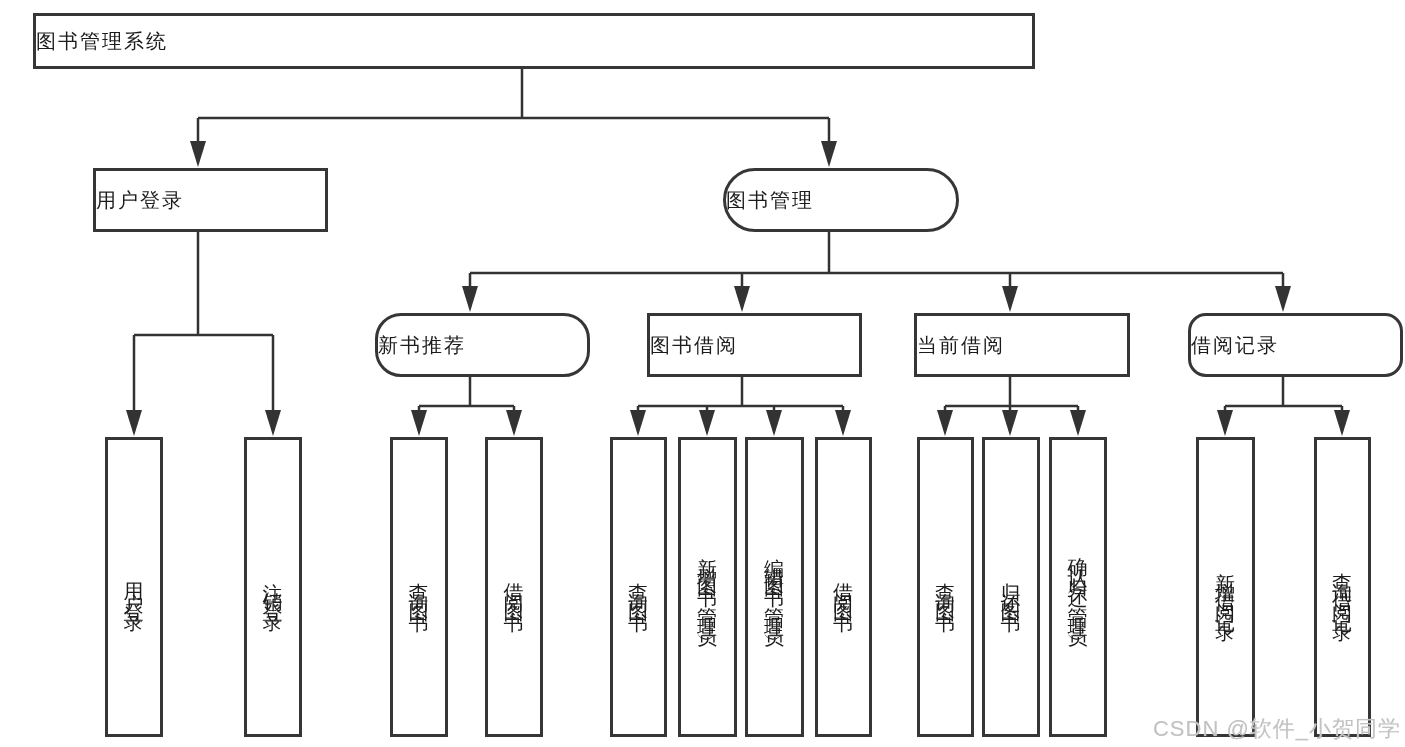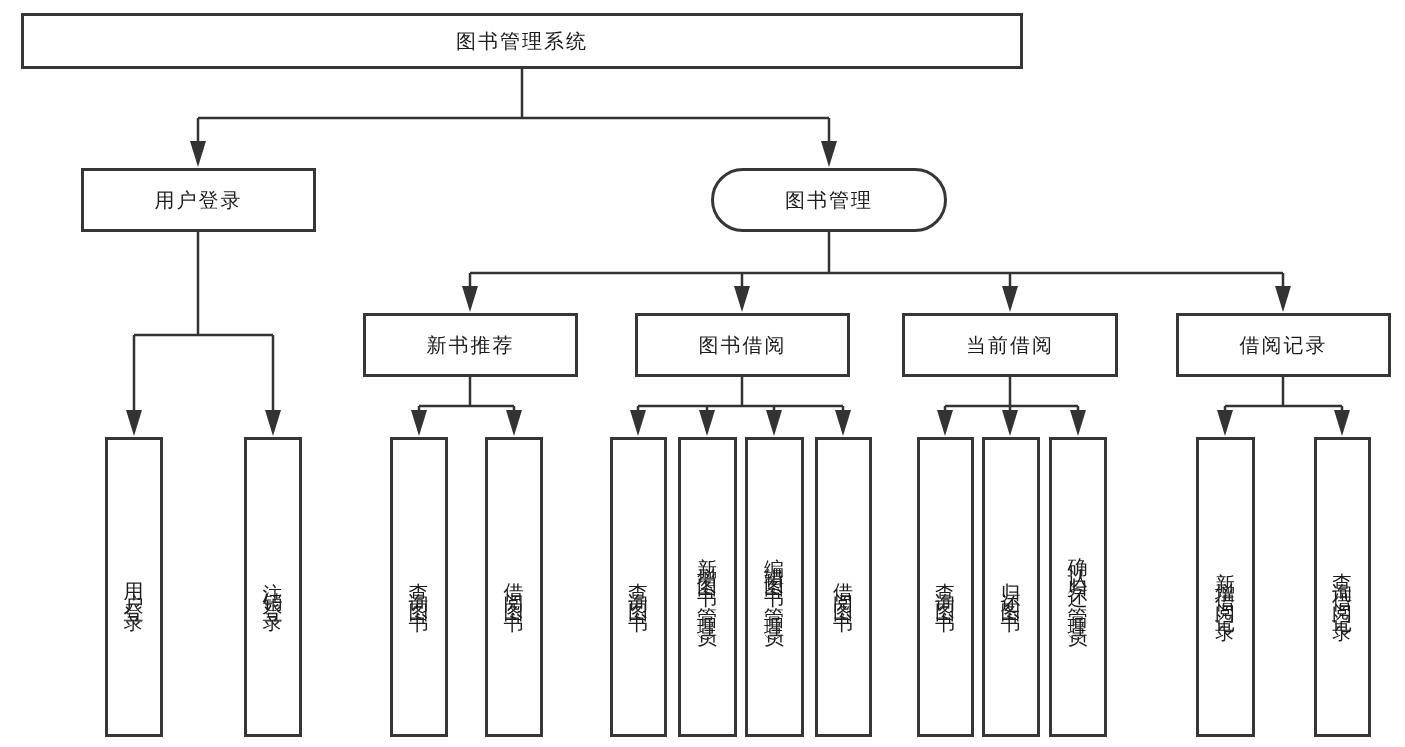--- a/index.html
+++ b/index.html
@@ -10,23 +10,24 @@
     font-family:"Liberation Sans",sans-serif;
     color:#1c1c1c;
     overflow:hidden;
   }
   #wires{position:absolute;left:0;top:0;z-index:1;}
   .hbox{
     position:absolute;
     box-sizing:border-box;
     border:3px solid #363636;
     background:#ffffff;
-    display:flex;align-items:center;justify-content:center;
+    display:flex;align-items:center;justify-content:flex-start;
     font-size:20px;letter-spacing:2px;
     z-index:2;
+    margin-left:12px;
   }
   .vbox{
     position:absolute;
     box-sizing:border-box;
     border:3px solid #363636;
     background:#ffffff;
     display:flex;align-items:center;justify-content:center;
     z-index:2;
   }
   .vbox .vtext{
@@ -103,30 +104,30 @@
     <span>图书管理系统</span>
   </div>
 
   <div class="hbox" style="left:81px;top:168px;width:235px;height:64px;">
     <span>用户登录</span>
   </div>
   <div class="hbox" style="left:711px;top:168px;width:236px;height:64px;border-radius:32px;">
     <span>图书管理</span>
   </div>
 
-  <div class="hbox" style="left:363px;top:313px;width:215px;height:64px;">
+  <div class="hbox" style="left:363px;top:313px;width:215px;height:64px;border-radius:26px;">
     <span>新书推荐</span>
   </div>
   <div class="hbox" style="left:902px;top:313px;width:216px;height:64px;">
     <span>当前借阅</span>
   </div>
   <div class="hbox" style="left:635px;top:313px;width:215px;height:64px;">
     <span>图书借阅</span>
   </div>
-  <div class="hbox" style="left:1176px;top:313px;width:215px;height:64px;">
+  <div class="hbox" style="left:1176px;top:313px;width:215px;height:64px;border-radius:18px;">
     <span>借阅记录</span>
   </div>
 
   <div class="vbox" style="left:105px;top:437px;width:58px;height:300px;">
     <span class="vtext">用户登录</span>
   </div>
   <div class="vbox" style="left:244px;top:437px;width:58px;height:300px;">
     <span class="vtext">注销登录</span>
   </div>
 
@@ -160,14 +161,15 @@
     <span class="vtext">确认归还（管理员）</span>
   </div>
 
   <div class="vbox" style="left:1196px;top:437px;width:59px;height:300px;">
     <span class="vtext">新增借阅记录</span>
   </div>
   <div class="vbox" style="left:1314px;top:437px;width:57px;height:300px;">
     <span class="vtext">查询借阅记录</span>
   </div>
 
+  <div class="watermark">CSDN @软件_小贺同学</div>
 
 </div>
 
 </body></html>

